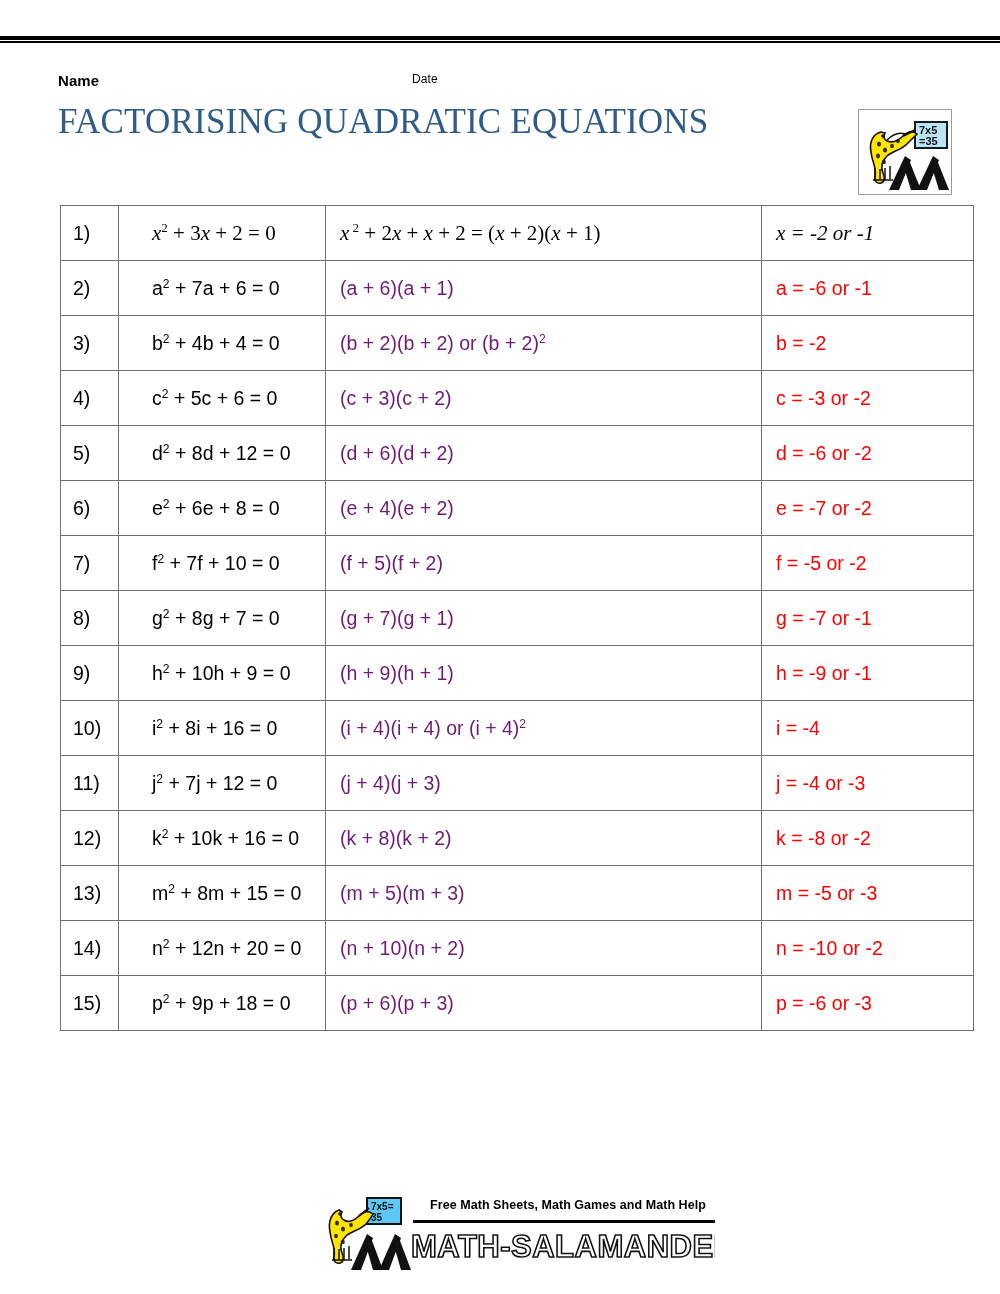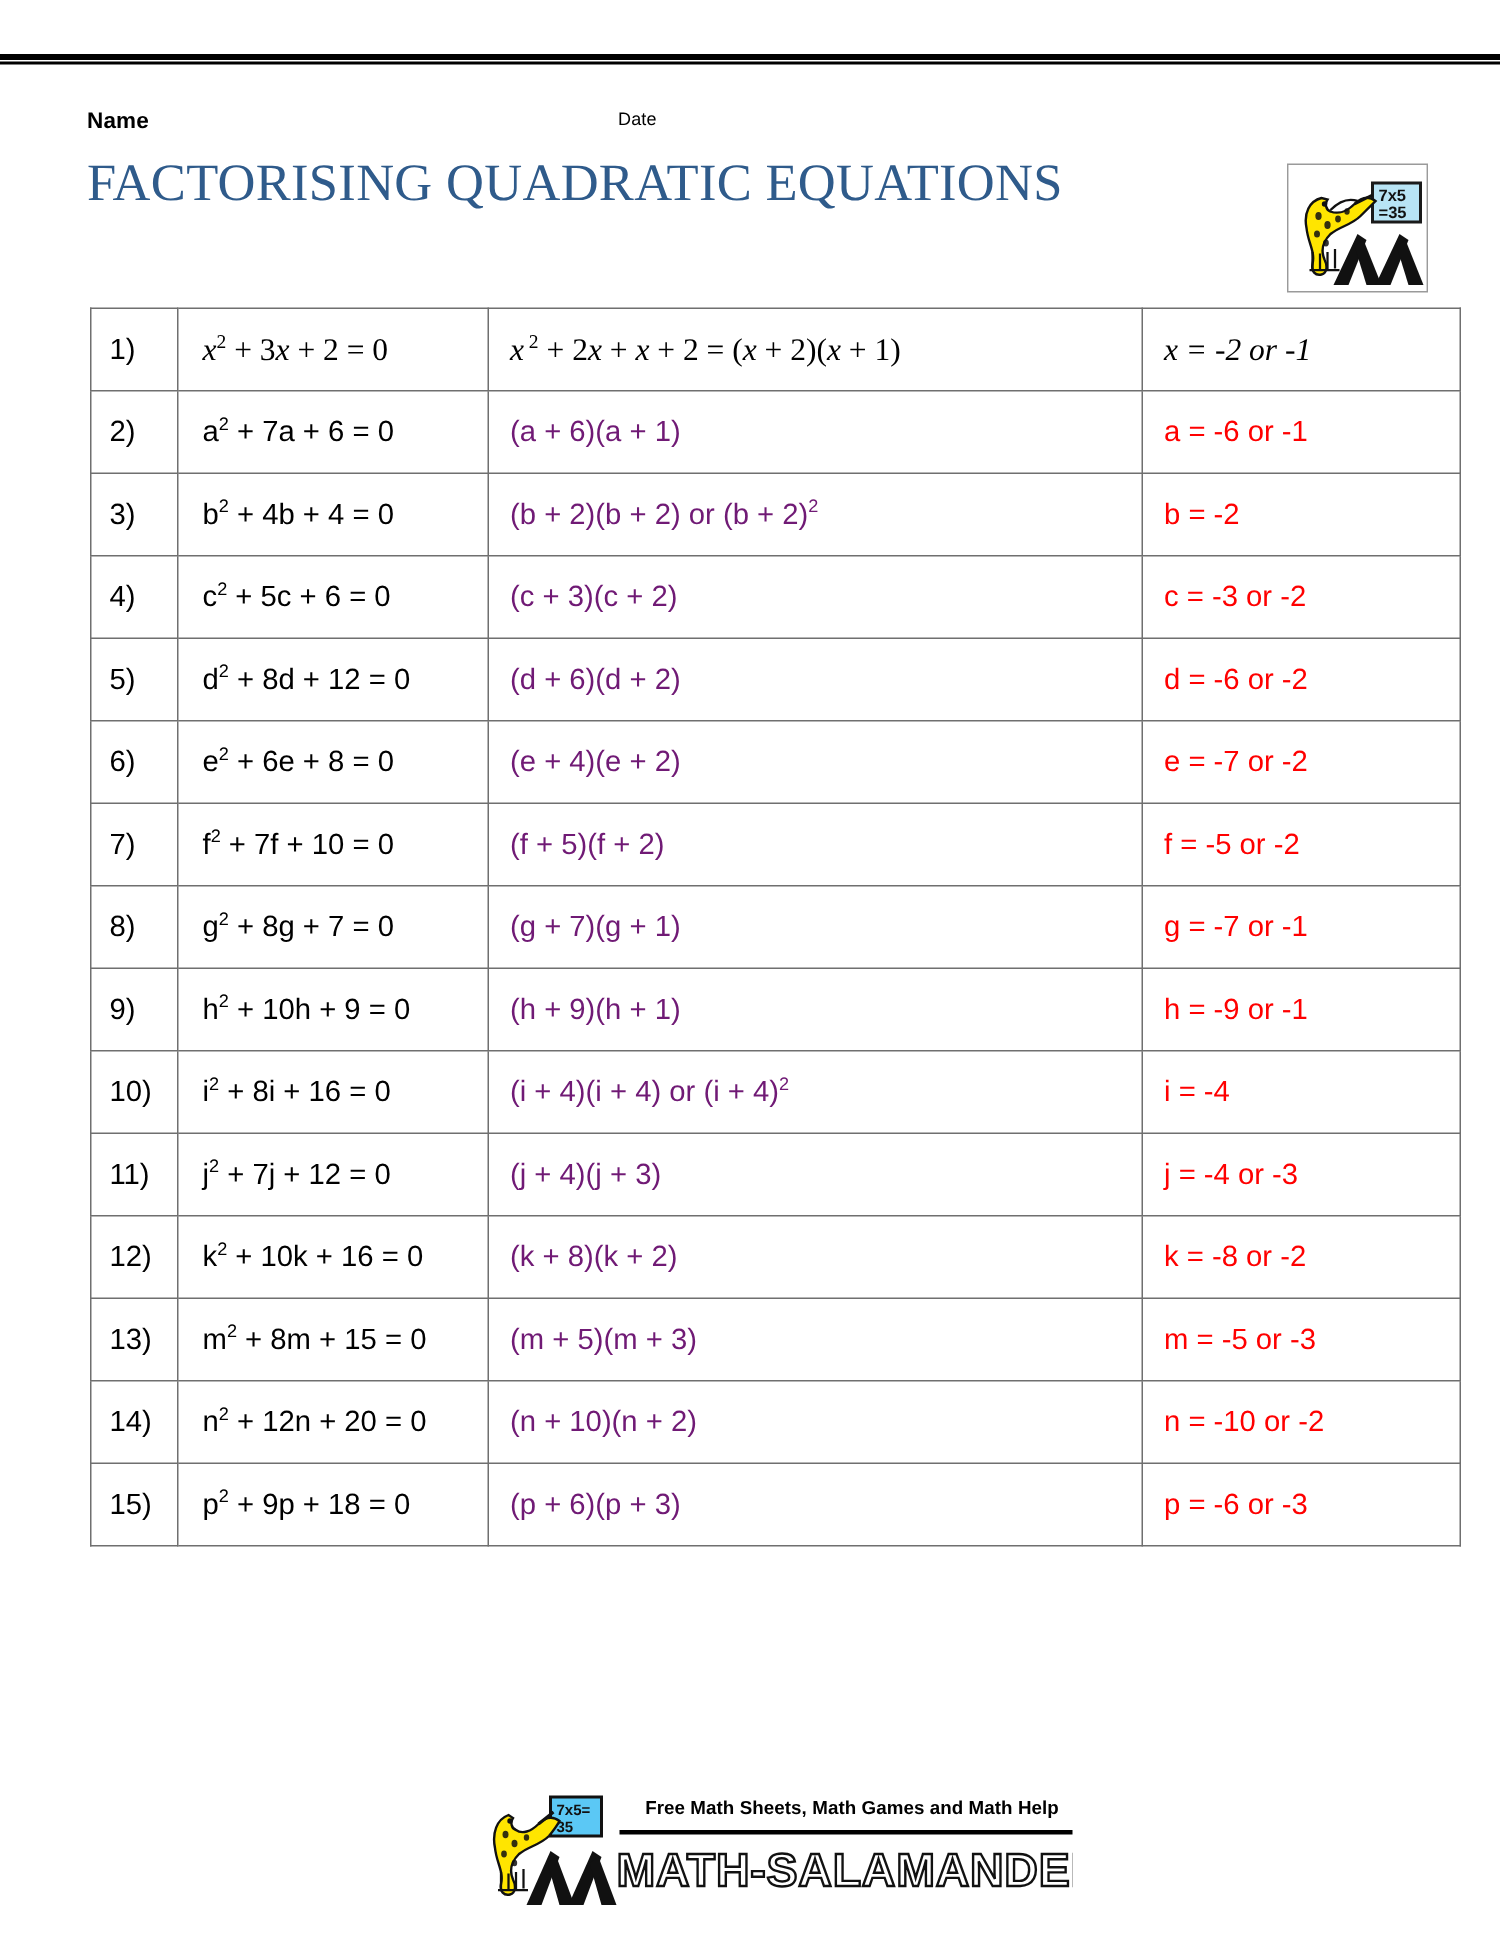--- a/index.html
+++ b/index.html
@@ -101,21 +101,21 @@
     font-size: 19.5px;
     line-height: 1.15;
     white-space: nowrap;
   }
   col.c-num   { width: 58px;  }
   col.c-eq    { width: 207px; }
   col.c-work  { width: 436px; }
   col.c-ans   { width: 212px; }
 
   td.cell-num  { text-align: left; padding-left: 12px; }
-  td.cell-eq   { padding-left: 16px; }
+  td.cell-eq   { padding-left: 33px; }
   td.cell-work { padding-left: 14px; color: #701a75; }
   td.cell-ans  { padding-left: 14px; color: #ff0000; }
 
   
   tr.row-first td.cell-eq,
   tr.row-first td.cell-work,
   tr.row-first td.cell-ans {
     color: #000000;
     font-family: "Liberation Serif", serif;
     font-size: 21px;

